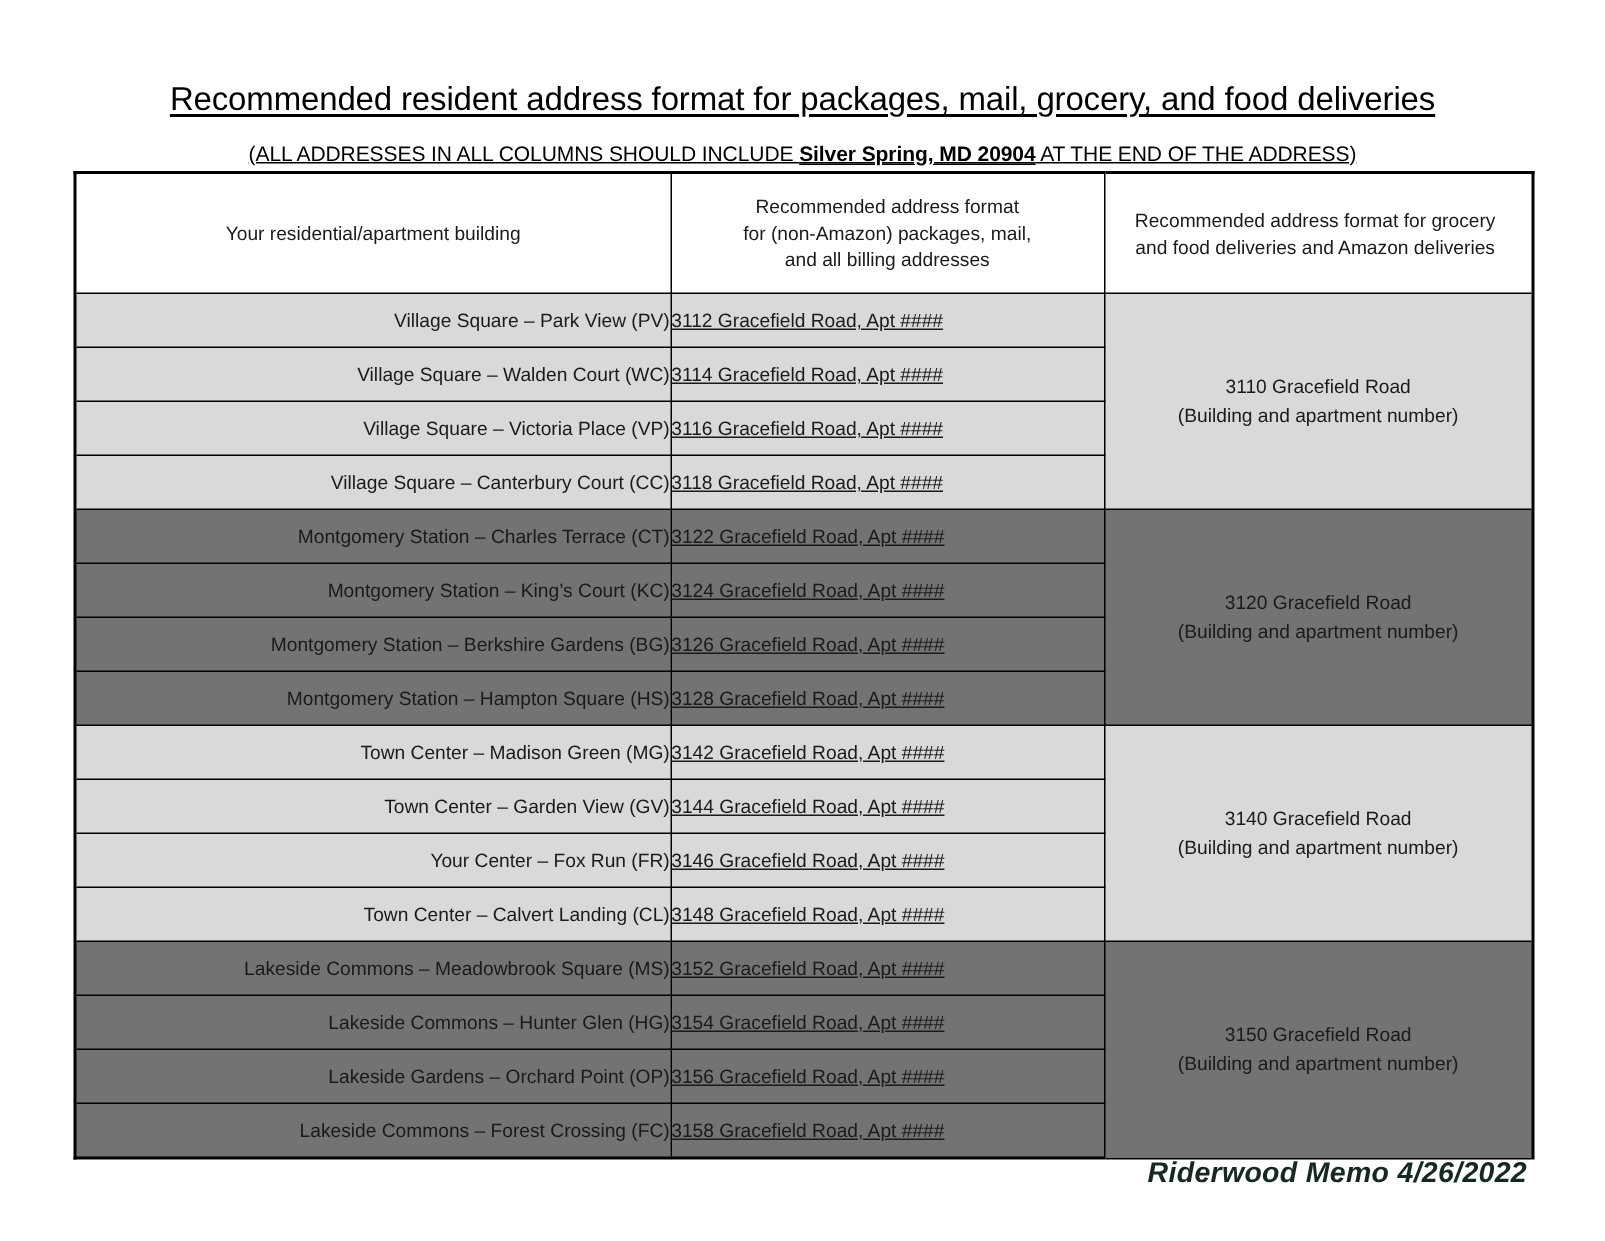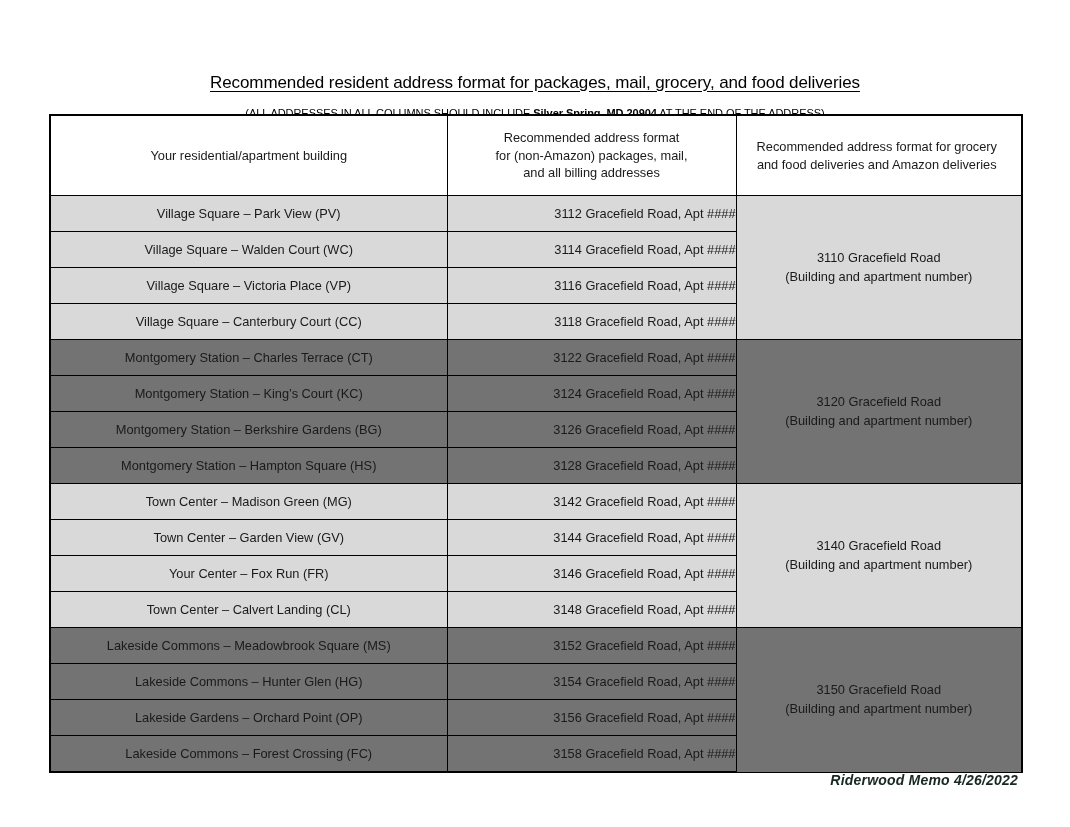--- a/index.html
+++ b/index.html
@@ -25,36 +25,36 @@
 
   
   .title-block {
     position: absolute;
     left: 0;
     top: 52px;
     width: 1070px;
     text-align: center;
   }
   .doc-title {
-    font-size: 17px;
+    font-size: 22px;
     font-weight: 400;
     color: #000000;
     text-decoration: underline;
     text-underline-offset: 3px;
     letter-spacing: -0.1px;
     line-height: 1.25;
     white-space: nowrap;
-    margin-top: 20px;
   }
   .doc-subtitle {
     margin-top: 14px;
-    font-size: 11px;
+    font-size: 14px;
     color: #000000;
     letter-spacing: -0.05px;
     white-space: nowrap;
+    text-decoration: underline;
   }
   .doc-subtitle .emph {
     font-weight: bold;
     text-decoration: underline;
     text-underline-offset: 2px;
   }
 
   
   .addr-table {
     position: absolute;
@@ -87,44 +87,45 @@
   .hdr-row td.h1 { }
   .hdr-row td.h3 { padding-right: 12px; }
 
   
   .data-row td {
     height: 35px;
     font-size: 12.8px;
     color: #1a1a1a;
   }
   .cell-building {
-    text-align: center;
+    text-align: right;
     padding: 0 10px 0 10px;
   }
   .cell-format {
-    text-align: right;
+    text-align: left;
     padding: 0 8px;
+    text-decoration: underline;
   }
   .cell-merged {
     text-align: center;
     line-height: 1.45;
     font-size: 12.8px;
     padding: 0 10px;
   }
   .shaded { background: #d9d9d9; }
   .plain  { background: #737373; }
 
   .last-row td { border-bottom-width: 2px; }
 
   
   .footer-memo {
     position: absolute;
     right: 52px;
     top: 772px;
-    font-size: 14px;
+    font-size: 19px;
     font-weight: bold;
     font-style: italic;
     color: #16281f;
     letter-spacing: 0.2px;
     white-space: nowrap;
   }
 </style>
 </head>
 <body>
 

